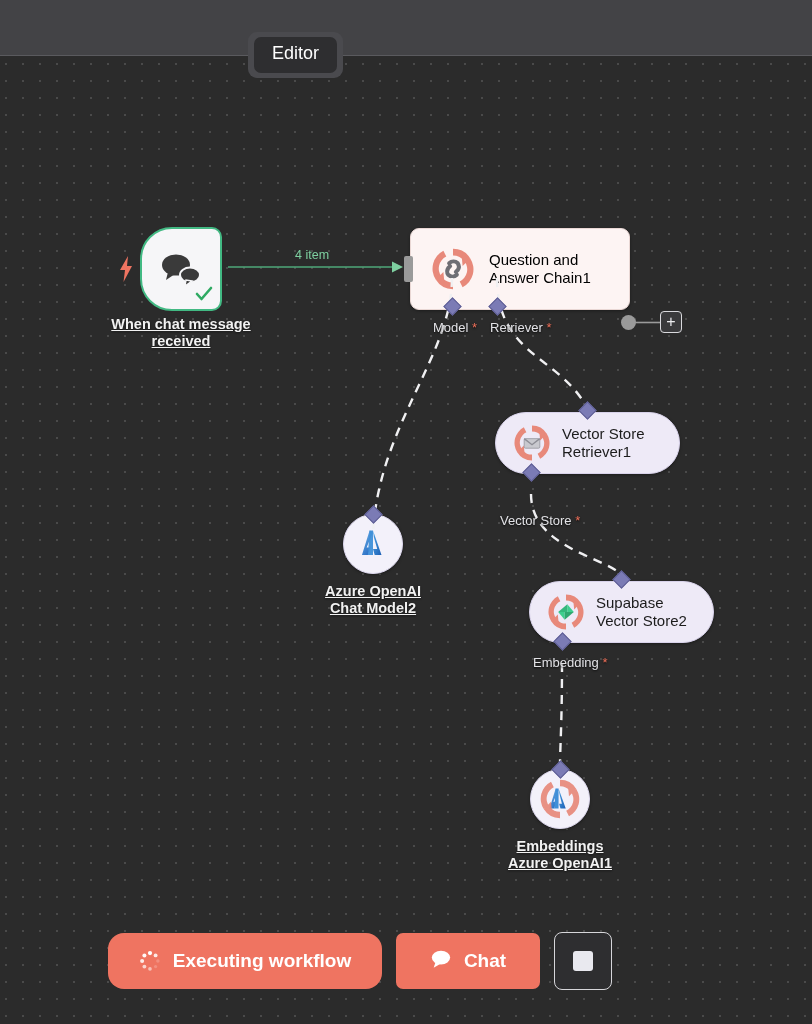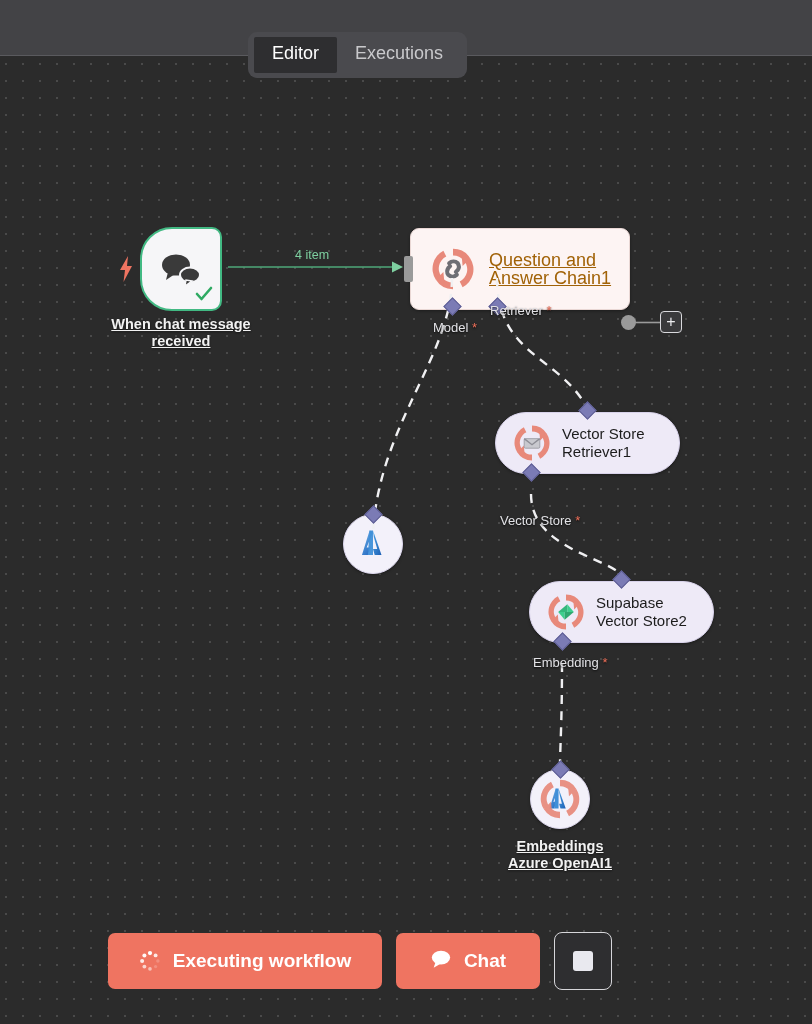--- a/index.html
+++ b/index.html
@@ -39,21 +39,21 @@
     gap: 0px;
     background: #4a4a4e;
     border-radius: 9px;
     padding: 5px 6px;
     z-index: 70;
   }
 
   .tab {
     font-size: 18px;
     padding: 7px 18px 9px 18px;
-    border-radius: 2px;
+    border-radius: 7px;
     color: #c9c9cc;
     cursor: pointer;
     line-height: 1.1;
     white-space: nowrap;
   }
   .tab.active {
     background: #2e2e30;
     color: #ffffff;
   }
 
@@ -125,25 +125,24 @@
     border: 1px solid #e9d7d4;
     border-radius: 9px;
     display: flex;
     align-items: center;
     padding-left: 18px;
     gap: 12px;
     cursor: pointer;
     box-shadow: 0 1px 3px rgba(0,0,0,.35);
   }
   .chain-title {
-    font-size: 18px;
-    color: #a16207;
+    font-size: 15px;
+    color: #000000;
     line-height: 18px;
     white-space: pre-line;
-    text-decoration: underline;
   }
 
   
   .in-port {
     position: absolute;
     left: 404px; top: 200px;
     width: 9px; height: 26px;
     background: #9a9a9a;
     border-radius: 2px;
     z-index: 18;
@@ -254,21 +253,21 @@
     font-size: 19px;
     font-weight: bold;
     height: 56px;
     display: flex;
     align-items: center;
     justify-content: center;
     gap: 12px;
     cursor: pointer;
     padding: 0 22px;
   }
-  .btn-exec { width: 274px; }
+  .btn-exec { width: 274px; border-radius: 16px; }
   .btn-chat { width: 144px; }
   .btn-stop {
     width: 58px; height: 58px;
     background: #2e2e30;
     border: 1.5px solid #d6d6da;
     border-radius: 8px;
     display: flex;
     align-items: center;
     justify-content: center;
     cursor: pointer;
@@ -282,21 +281,20 @@
 </style>
 </head>
 <body>
 
 <div id="app">
 
   <div class="topbar"></div>
 
   <div class="tabs-wrap">
     <div class="tab active">Editor</div>
-    <div class="tab">Executions</div>
   </div>
 
   <div class="canvas">
 
     <svg class="edges" viewBox="0 0 812 968" width="812" height="968">
       <defs>
         <marker id="arrowGreen" markerWidth="7" markerHeight="7" refX="5" refY="3.5" orient="auto" markerUnits="strokeWidth">
           <path d="M0,0 L7,3.5 L0,7 z" fill="#7ecfa0"></path>
         </marker>
       </defs>
@@ -359,21 +357,21 @@
     <div class="out-dot"></div>
     <div class="plus-btn">+</div>
 
     <div class="diamond" style="left:446px; top:244px;"></div>
     <div class="port-label" style="left:433px; top:264px;">
       <span>Model</span>
       <span class="req">*</span>
     </div>
 
     <div class="diamond" style="left:491px; top:244px;"></div>
-    <div class="port-label" style="left:474px; top:247px;padding-left:16px;">
+    <div class="port-label" style="left:474px; top:264px;padding-left:16px;">
       <span>Retriever</span>
       <span class="req">*</span>
     </div>
 
     <div class="pill-node" style="left:495px; top:356px; width:185px; height:62px;">
       <svg viewBox="0 0 46 46" width="40" height="40">
         <path d="M23 3 a20 20 0 0 1 17 9.5 l-6.6 2 a13.3 13.3 0 0 0 -10.4 -4.8 Z" fill="#e8897a"></path>
         <path d="M40 12.5 l-8.6 -2.9 l1 10.5 Z" fill="#e8897a"></path>
         <path d="M23 43 a20 20 0 0 1 -17 -9.5 l6.6 -2 a13.3 13.3 0 0 0 10.4 4.8 Z" fill="#e8897a"></path>
         <path d="M6 33.5 l8.6 2.9 l-1 -10.5 Z" fill="#e8897a"></path>
@@ -403,20 +401,22 @@
             <stop offset="0" stop-color="#4fa3e3"></stop>
               <stop offset="1" stop-color="#1b5fb5"></stop>
           </linearGradient>
         </defs>
         <path d="M16 4 L7 33 L14 33 L17 24 L12.5 24 L20 6 Z" fill="url(#azg1)"></path>
         <path d="M20 4 L30 33 L22 33 L20 26 L25 26 L21 12 Z" fill="url(#azg2)"></path>
         <path d="M16 4 L20 4 L20 33 L14 33 Z" fill="#3f8fd8" opacity="0.95"></path>
       </svg>
     </div>
     <div class="diamond" style="left:367px; top:452px;"></div>
+    <div class="node-label" style="left:285px; top:527px; width:176px;">Azure OpenAI
+Chat Model2</div>
 
     <div class="pill-node" style="left:529px; top:525px; width:185px; height:62px;">
       <svg viewBox="0 0 46 46" width="40" height="40">
         <path d="M23 3 a20 20 0 0 1 17 9.5 l-6.6 2 a13.3 13.3 0 0 0 -10.4 -4.8 Z" fill="#e8897a"></path>
         <path d="M40 12.5 l-8.6 -2.9 l1 10.5 Z" fill="#e8897a"></path>
         <path d="M23 43 a20 20 0 0 1 -17 -9.5 l6.6 -2 a13.3 13.3 0 0 0 10.4 4.8 Z" fill="#e8897a"></path>
         <path d="M6 33.5 l8.6 2.9 l-1 -10.5 Z" fill="#e8897a"></path>
         <path d="M40 12.5 a20 20 0 0 1 -7.6 28.5 l-2.9 -5.7 a13.3 13.3 0 0 0 4.8 -20 Z" fill="#e8897a"></path>
         <path d="M6 33.5 a20 20 0 0 1 7.6 -28.5 l2.9 5.7 a13.3 13.3 0 0 0 -4.8 20 Z" fill="#e8897a"></path>
         <path d="M24.5 14 L24.5 23 L32 23 Z" fill="#3ecf8e"></path>

